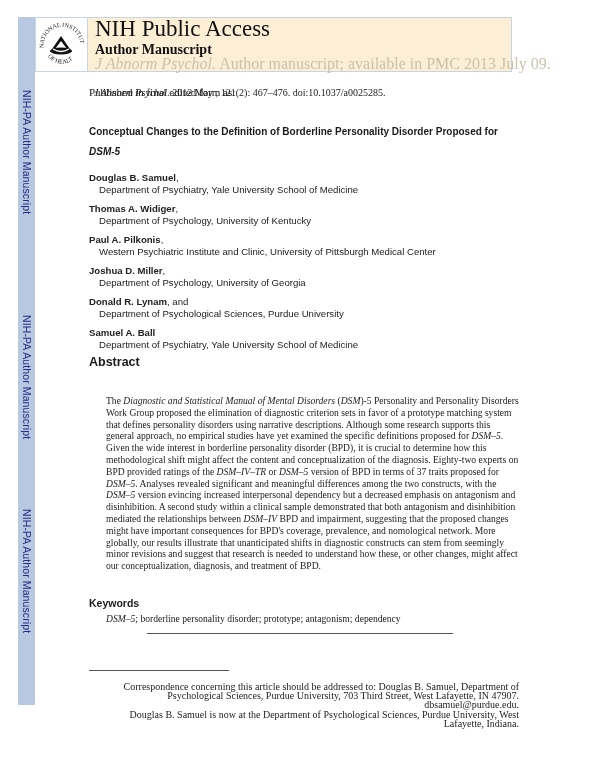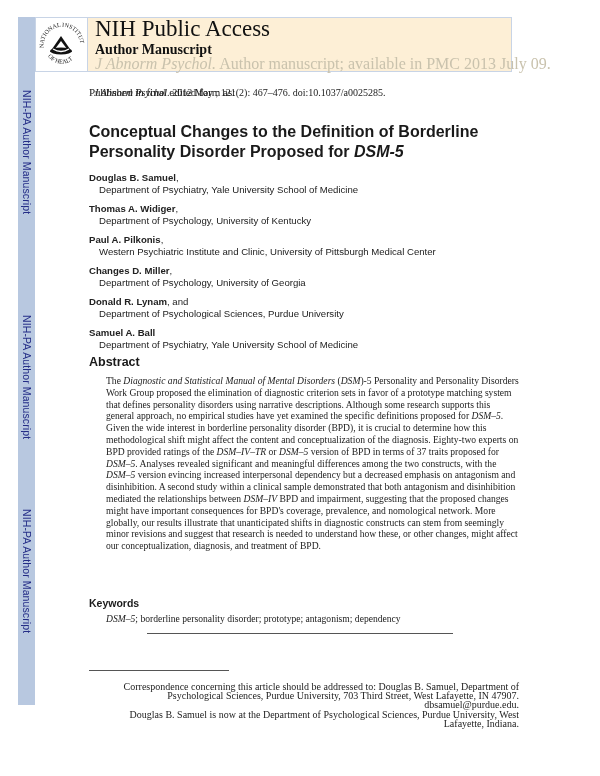--- a/index.html
+++ b/index.html
@@ -8,28 +8,28 @@
   .side-label { position:absolute; left:18px; width:17px; display:flex; align-items:center; justify-content:center; }
   .side-label span { writing-mode:vertical-rl; font-family:"Liberation Sans", sans-serif; font-size:10.5px; color:#232c86; white-space:nowrap; letter-spacing:0.1px; }
   .logo-box { position:absolute; left:35px; top:17px; width:52px; height:55px; background:#fff; border:1px solid #c8d4e6; border-right:none; box-sizing:border-box; }
   .header-box { position:absolute; left:87px; top:17px; width:425px; height:55px; background:#fdefd6; border:1px solid #c8d4e6; box-sizing:border-box; }
   .h-title { position:absolute; left:95px; top:16px; font-size:23px; color:#111; line-height:26px; }
   .h-sub { position:absolute; left:95px; top:42px; font-size:14px; font-weight:bold; color:#111; line-height:16px; }
   .h-avail { position:absolute; left:95px; top:58px; font-size:16px; color:#c9c2ad; line-height:12px; white-space:nowrap; }
   .h-avail i { font-style:italic; }
   .pub1 { position:absolute; left:89px; top:75px; font-size:11px; line-height:11px;margin-top:12px; }
   .pub2 { position:absolute; left:94px; top:87px; font-size:10px; line-height:11px; }
-  .title { position:absolute; left:89px; top:122px; width:420px; font-family:"Liberation Sans", sans-serif; font-weight:bold; font-size:16px; line-height:20px; color:#1a1a1a; }
+  .title { position:absolute; left:89px; top:122px; width:420px; font-family:"Liberation Sans", sans-serif; font-weight:bold; font-size:10px; line-height:20px; color:#1a1a1a; }
   .title i { font-style:italic; }
   .authors { position:absolute; left:89px; top:172px; width:470px; font-family:Liberation Sans, sans-serif; font-size:9.6px; color:#222; }
   .author { margin-bottom:7px; }
   .author .name { font-weight:bold; line-height:12px; }
   .author .aff { line-height:12px;padding-left:10px; }
   .abs-head { position:absolute; left:89px; top:355px; font-family:"Liberation Sans", sans-serif; font-weight:bold; font-size:12.5px; }
-  .abstract { position:absolute; left:106px; top:375px; width:413px; font-size:9.6px; line-height:11.8px; color:#222; text-align:left; }
+  .abstract { position:absolute; left:106px; top:395px; width:413px; font-size:9.6px; line-height:11.8px; color:#222; text-align:left; }
   .abstract i { font-style:italic; }
   .kw-head { position:absolute; left:89px; top:597px; font-family:"Liberation Sans", sans-serif; font-weight:bold; font-size:10.5px; }
   .kw-text { position:absolute; left:106px; top:613px; font-size:9.6px; line-height:12px; }
   .kw-text i { font-style:italic; }
   .rule1 { position:absolute; left:147px; top:633px; width:306px; height:1px; background:#555; }
   .rule2 { position:absolute; left:89px; top:670px; width:140px; height:1px; background:#555; }
   .footnote { position:absolute; left:89px; top:682px; width:430px; font-size:10px; line-height:9.2px; color:#222;text-align:right; }
 </style>
 </head>
 <body>
@@ -76,21 +76,21 @@
   </div>
   <div class="author">
     <div class="name"><span>Thomas A. Widiger</span><span style="font-weight:normal">,</span></div>
     <div class="aff">Department of Psychology, University of Kentucky</div>
   </div>
   <div class="author">
     <div class="name"><span>Paul A. Pilkonis</span><span style="font-weight:normal">,</span></div>
     <div class="aff">Western Psychiatric Institute and Clinic, University of Pittsburgh Medical Center</div>
   </div>
   <div class="author">
-    <div class="name"><span>Changes D. Miller</span><span style="font-weight:normal">,</span></div>
+    <div class="name"><span>Joshua D. Miller</span><span style="font-weight:normal">,</span></div>
     <div class="aff">Department of Psychology, University of Georgia</div>
   </div>
   <div class="author">
     <div class="name"><span>Donald R. Lynam</span><span style="font-weight:normal">, and</span></div>
     <div class="aff">Department of Psychological Sciences, Purdue University</div>
   </div>
   <div class="author">
     <div class="name"><span>Samuel A. Ball</span><span style="font-weight:normal"></span></div>
     <div class="aff">Department of Psychiatry, Yale University School of Medicine</div>
   </div>

